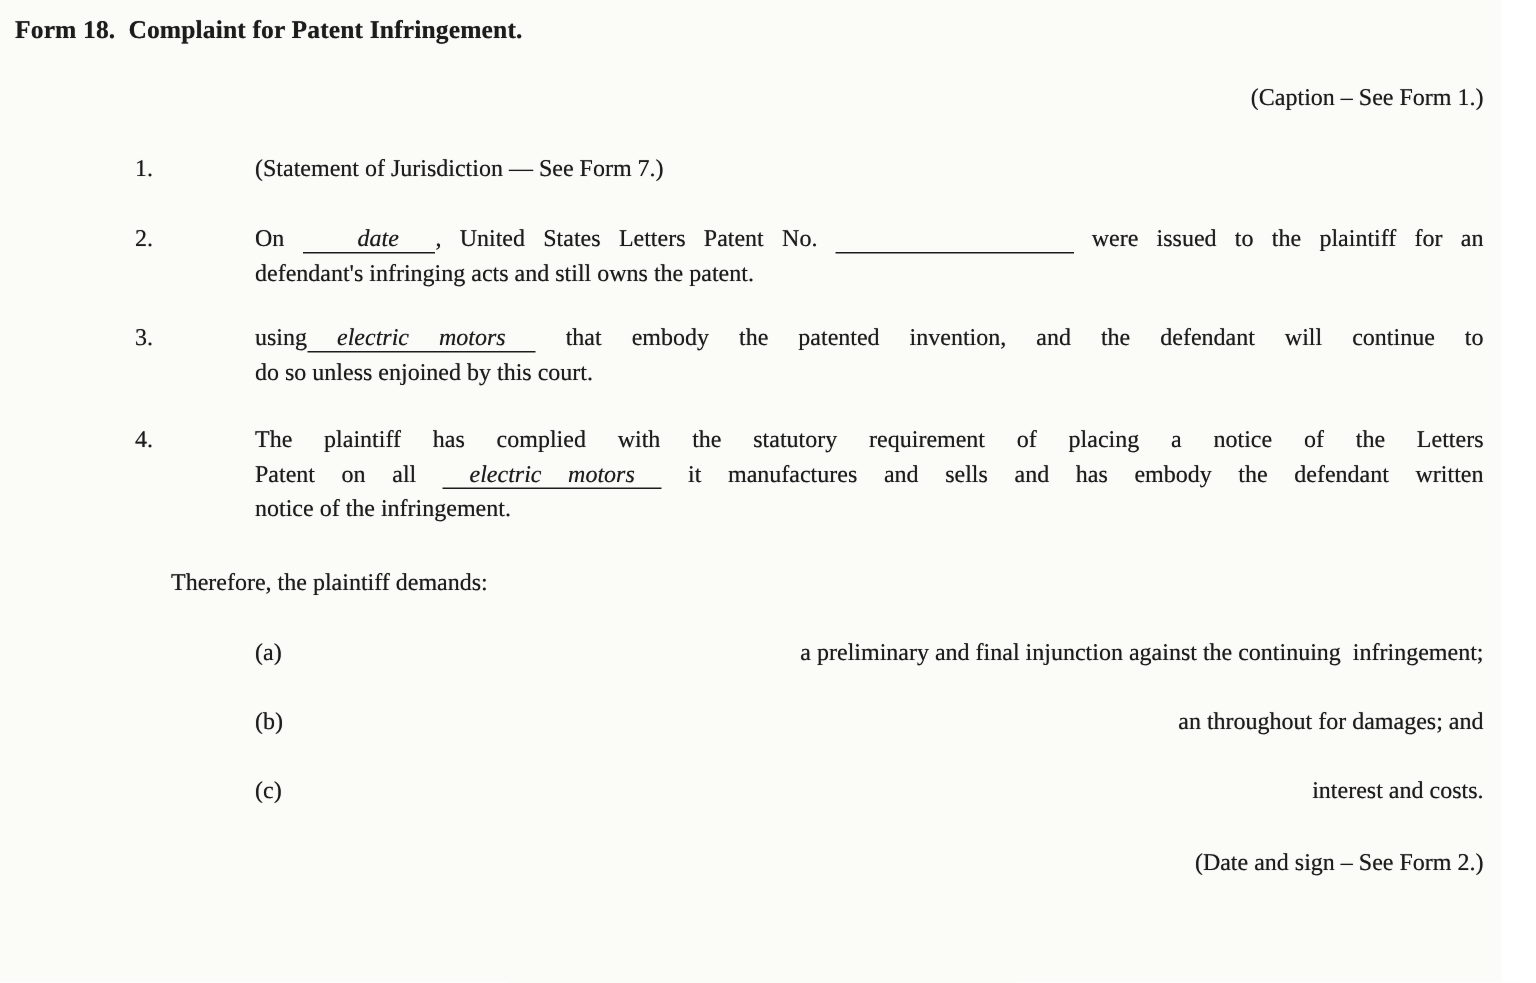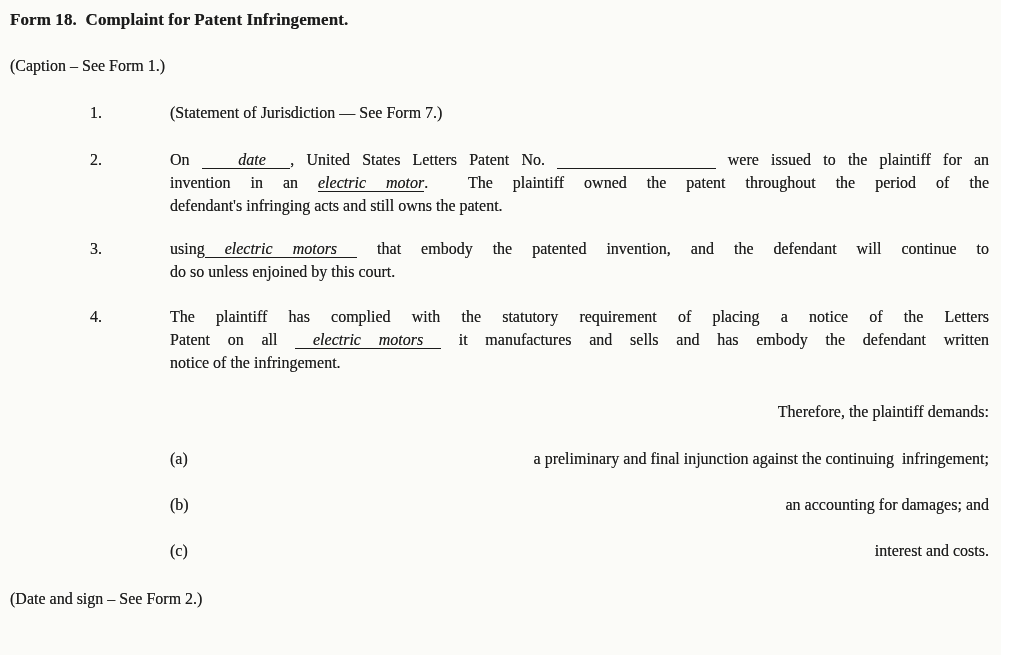--- a/index.html
+++ b/index.html
@@ -15,31 +15,31 @@
     line-height: 23px;
     color: #1c1c1c;
     background: #fbfbf8;
     text-shadow: 0 0 0.55px rgba(25,25,25,0.65);
   }
   .heading {
     font-weight: bold;
     font-size: 17px;
     letter-spacing: 0.1px;
   }
-  .caption { text-align: left; }
+  .caption { text-align: right; }
   .cap-top { margin-top: 23px; }
   .cap-bottom { margin-top: 25px; }
   .item { display: flex; margin-left: 80px; }
   .item-num { flex: 0 0 80px; width: 80px; }
   .item-body { flex: 1 1 auto; min-width: 0; }
   .item-1 { margin-top: 24px; }
   .item-2 { margin-top: 24px; }
   .item-3 { margin-top: 20px; }
   .item-4 { margin-top: 22px; }
-  .therefore { margin-left: 80px; margin-top: 26px; text-align: right; }
+  .therefore { margin-left: 104px; margin-top: 26px; }
   .demand { display: flex; margin-left: 160px; margin-top: 23px; }
   .demand-a { margin-top: 24px; }
   .demand-label { flex: 0 0 75px; width: 75px; }
   .demand-text { flex: 1 1 auto; text-align: right; }
   .tline { min-height: 23px; }
   .tline.just { text-align: justify; text-align-last: justify; }
   .seg-p { }
   .seg-ui { font-style: italic; border-bottom: 1.5px solid currentColor; }
   .seg-ul { border-bottom: 1.5px solid currentColor; }
 </style>
@@ -56,21 +56,20 @@
     <div class="item-num">1.</div>
     <div class="item-body">
         <div class="tline"><span class="seg-p">(Statement of Jurisdiction — See Form 7.)</span></div>
       </div>
   </div>
 
   <div class="item item-2">
     <div class="item-num">2.</div>
     <div class="item-body">
         <div class="tline just"><span class="seg-p">On </span><span class="seg-ui">&nbsp;&nbsp;&nbsp;date&nbsp;&nbsp;</span><span class="seg-p">, United States Letters Patent No. </span><span class="seg-ul">&nbsp;&nbsp;&nbsp;&nbsp;&nbsp;&nbsp;&nbsp;&nbsp;&nbsp;&nbsp;&nbsp;&nbsp;&nbsp;</span><span class="seg-p"> were issued to the plaintiff for an</span></div>
-        <div class="tline just"><span class="seg-p">invention in an </span><span class="seg-ui">electric motor</span><span class="seg-p">.&nbsp; The plaintiff owned the patent throughout the period of the</span></div>
         <div class="tline"><span class="seg-p">defendant's infringing acts and still owns the patent.</span></div>
       </div>
   </div>
 
   <div class="item item-3">
     <div class="item-num">3.</div>
     <div class="item-body">
         <div class="tline just"><span class="seg-p">using</span><span class="seg-ui">&nbsp;electric motors&nbsp;</span><span class="seg-p"> that embody the patented invention, and the defendant will continue to</span></div>
         <div class="tline"><span class="seg-p">do so unless enjoined by this court.</span></div>
       </div>
@@ -87,21 +86,21 @@
 
   <div class="therefore">Therefore, the plaintiff demands:</div>
 
   <div class="demand demand-a">
     <div class="demand-label">(a)</div>
     <div class="demand-text">a preliminary and final injunction against the continuing&nbsp; infringement;</div>
   </div>
 
   <div class="demand">
     <div class="demand-label">(b)</div>
-    <div class="demand-text">an accounting for damages; and</div>
+    <div class="demand-text">an throughout for damages; and</div>
   </div>
 
   <div class="demand">
     <div class="demand-label">(c)</div>
     <div class="demand-text">interest and costs.</div>
   </div>
 
   <div class="caption cap-bottom">(Date and sign – See Form 2.)</div>
 
 </div>

